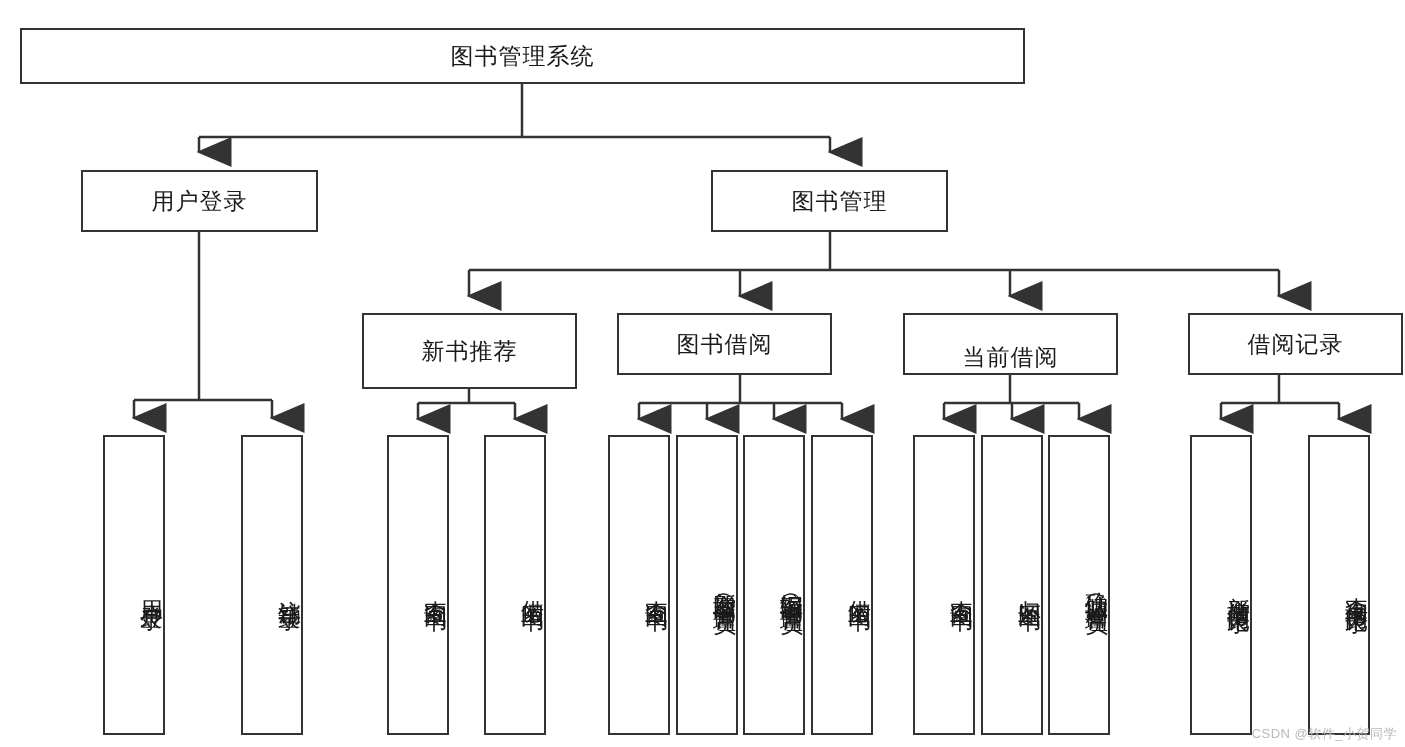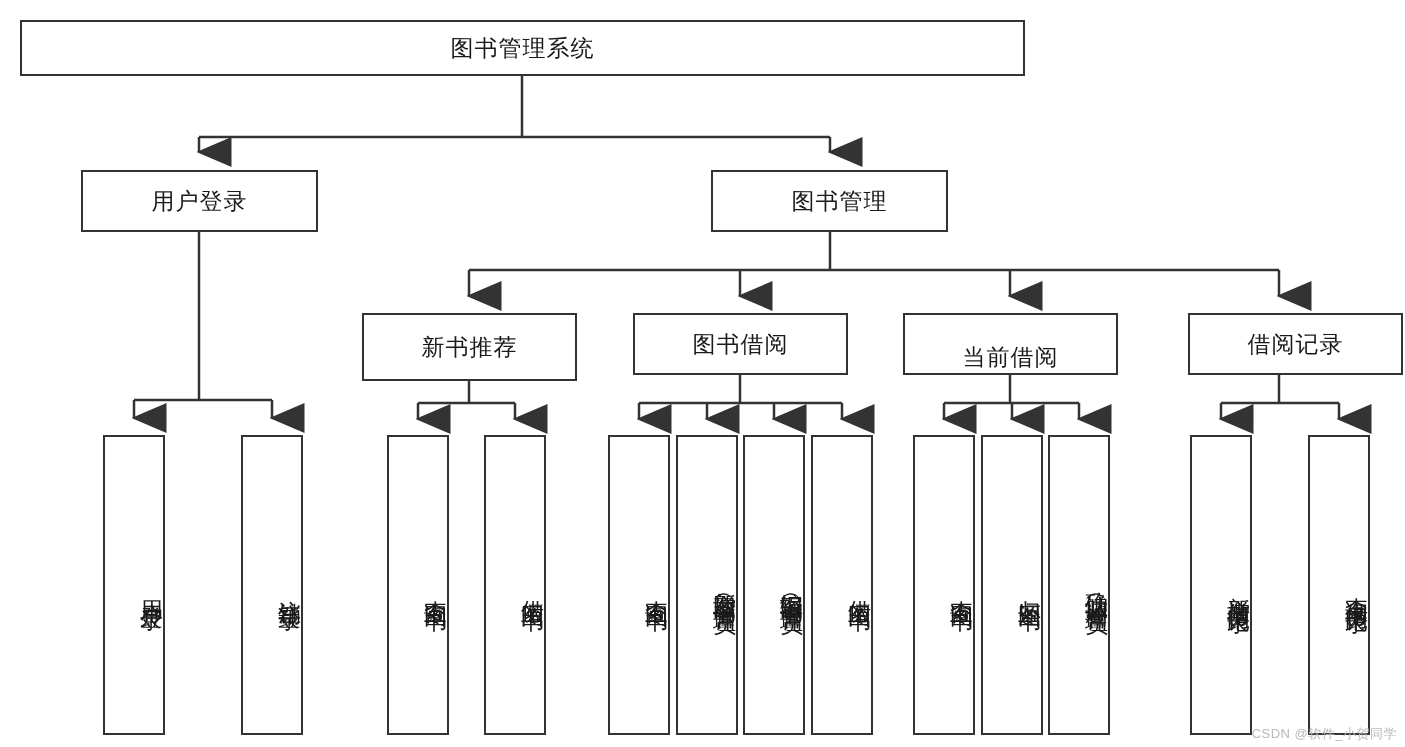--- a/index.html
+++ b/index.html
@@ -139,37 +139,37 @@
     <g stroke="#333333" stroke-width="2.5" fill="none">
       <path d="M 1279 375 L 1279 403"></path>
       <path d="M 1221 403 L 1339 403"></path>
     </g>
     <g stroke="#333333" stroke-width="2.5" fill="none">
       <path d="M 1221 403 L 1221 419" marker-end="url(#arrow)"></path>
       <path d="M 1339 403 L 1339 419" marker-end="url(#arrow)"></path>
     </g>
   </svg>
 
-  <div class="node horiz" style="left:20px; top:20px; width:1005px; height:56px;">
+  <div class="node horiz" style="left:20px; top:28px; width:1005px; height:56px;">
     <span class="node-title">图书管理系统</span>
   </div>
 
   <div class="node horiz" style="left:81px; top:170px; width:237px; height:62px;">
     <span class="node-title">用户登录</span>
   </div>
 
   <div class="node horiz" style="left:711px; top:170px; width:237px; height:62px;padding-left:20px;">
     <span class="node-title">图书管理</span>
   </div>
 
-  <div class="node horiz" style="left:362px; top:313px; width:215px; height:68px;">
+  <div class="node horiz" style="left:362px; top:313px; width:215px; height:76px;">
     <span class="node-title">新书推荐</span>
   </div>
 
-  <div class="node horiz" style="left:633px; top:313px; width:215px; height:62px;">
+  <div class="node horiz" style="left:617px; top:313px; width:215px; height:62px;">
     <span class="node-title">图书借阅</span>
   </div>
 
   <div class="node horiz" style="left:903px; top:313px; width:215px; height:62px;align-items:flex-end;">
     <span class="node-title">当前借阅</span>
   </div>
 
   <div class="node horiz" style="left:1172px; top:313px; width:215px; height:62px;margin-left:16px;">
     <span class="node-title">借阅记录</span>
   </div>

